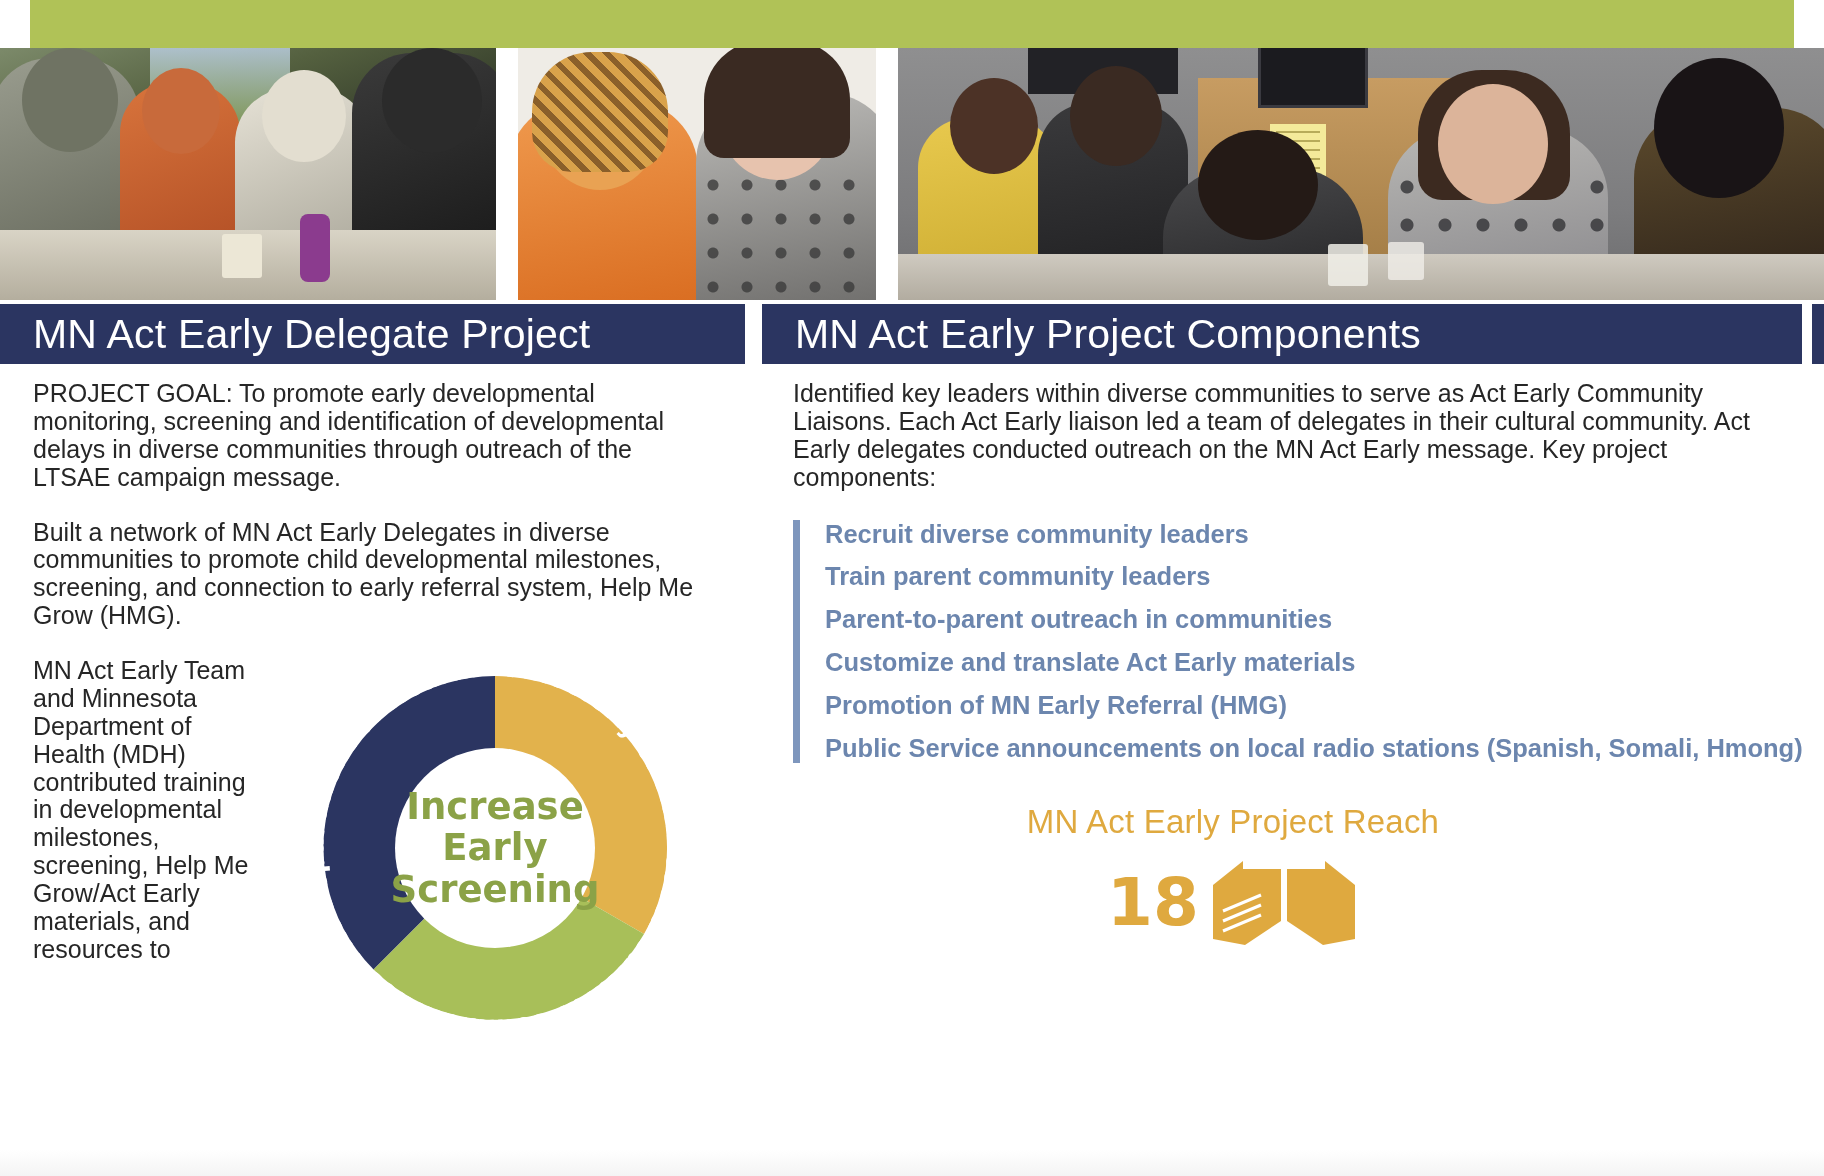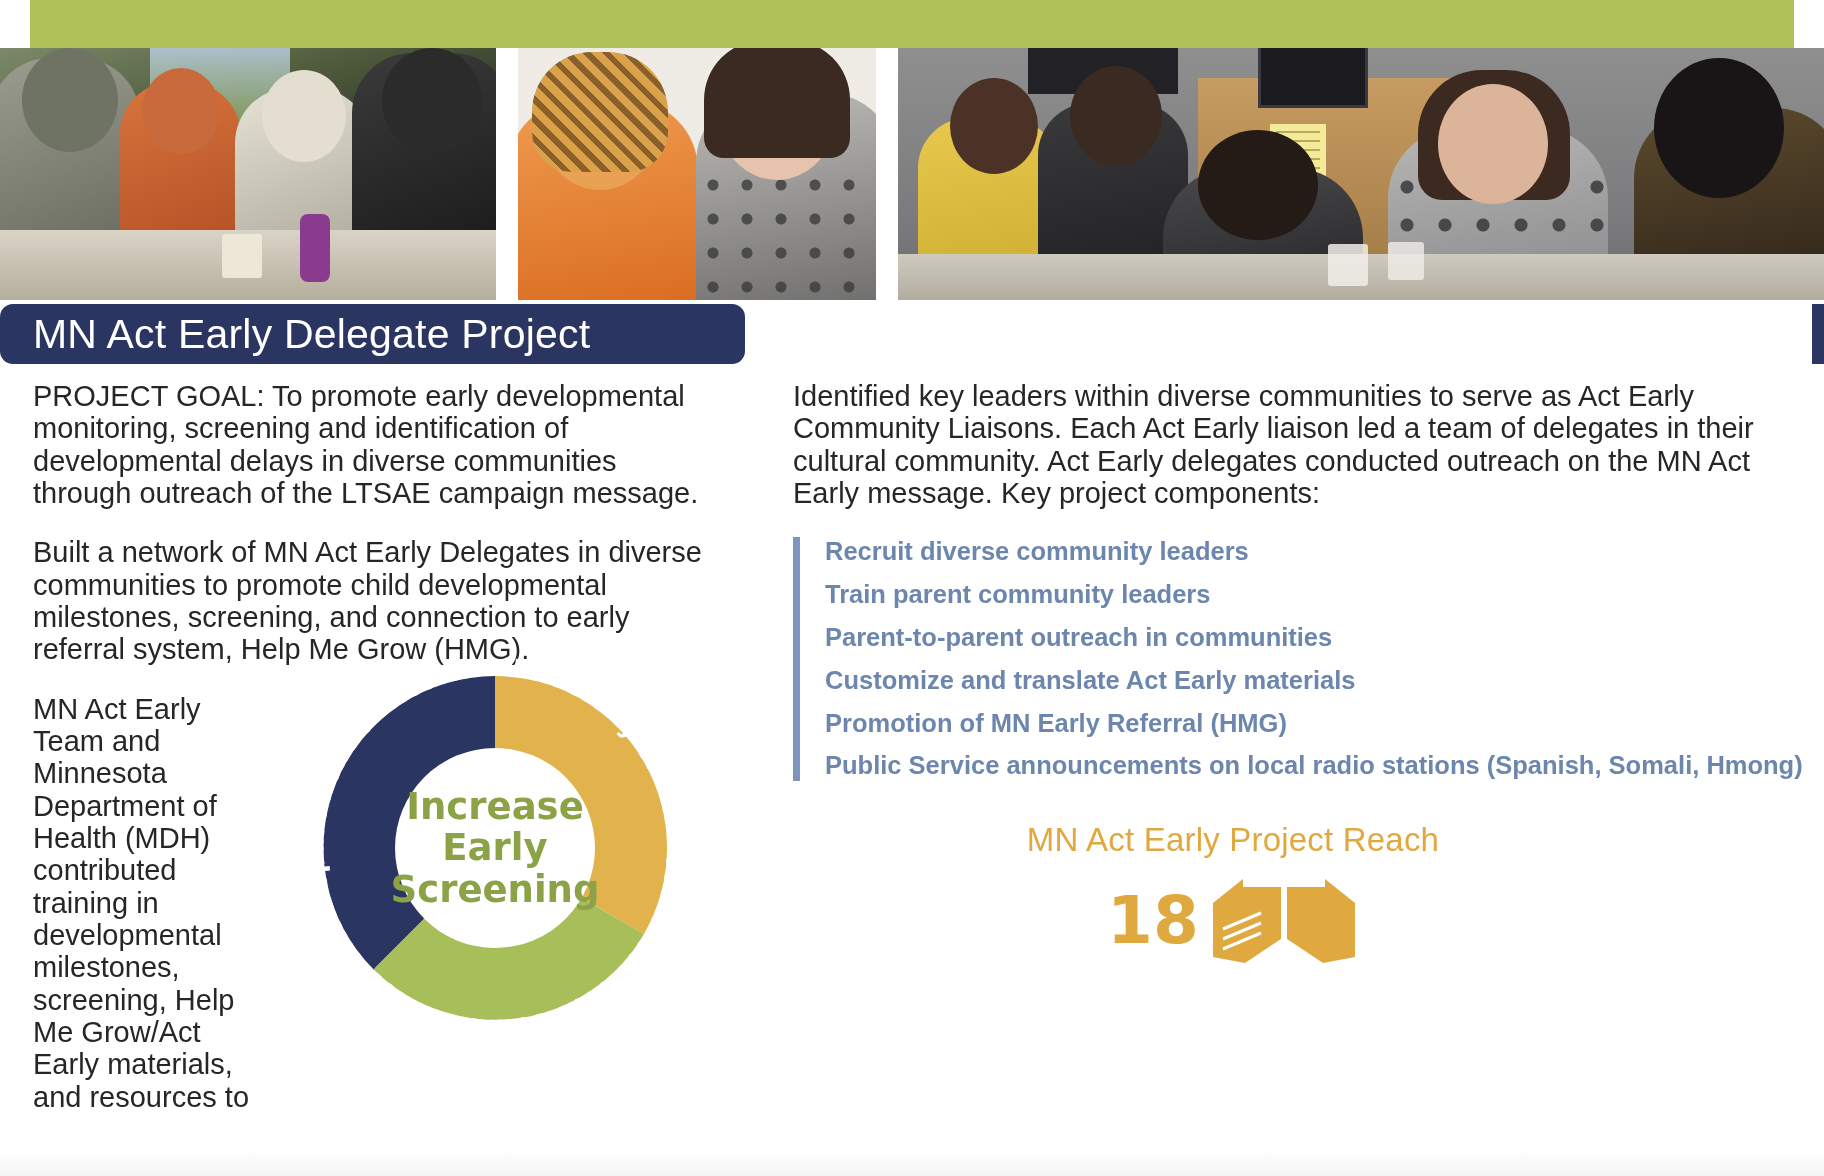--- a/index.html
+++ b/index.html
@@ -120,31 +120,31 @@
 
   
   .hdr {
     position: absolute; height: 60px; background: #2b3561;
     display: flex; align-items: center;
   }
   .hdr .hdr-text {
     color: #ffffff; font-size: 41px; font-weight: 400; letter-spacing: .2px;
     padding-left: 33px; line-height: 1; white-space: nowrap;
   }
-  .hdr-left  { left: 0;    top: 304px; width: 745px; border-radius: 13px; }
+  .hdr-left  { left: 0;    top: 304px; width: 745px; }
   .hdr-right { left: 762px; top: 304px; width: 1040px; }
   .hdr-right-cap { position:absolute; left: 1812px; top: 304px; width: 12px; height: 60px; background:#2b3561;}
 
   
   .col { position: absolute; top: 380px; }
   .col-left  { left: 33px;  width: 680px; }
   .col-right { left: 793px; width: 1010px; }
 
   .body-p {
-    font-size: 29px; line-height: 1.115; color: #262626;
+    font-size: 25px; line-height: 1.115; color: #262626;
     margin-bottom: 26px;
   }
   .col-left .body-p { margin-bottom: 27px; }
 
   
   .narrow { width: 222px; }
 
   
   .donut-wrap {
     position: absolute; left: 281px; top: 634px; width: 428px; height: 428px;
@@ -261,20 +261,23 @@
         <div class="w3h"></div>
       <div class="tablerow"></div>
         <div class="cup1"></div>
         <div class="cup2"></div>
     </div>
   </div>
 
   <div class="hdr hdr-left">
     <div class="hdr-text">MN Act Early Delegate Project</div>
   </div>
+  <div class="hdr hdr-right">
+    <div class="hdr-text">MN Act Early Project Components</div>
+  </div>
   <div class="hdr-right-cap"></div>
 
   <div class="col col-left">
     <div class="body-p">PROJECT GOAL: To promote early developmental monitoring, screening and identification of developmental delays in diverse communities through outreach of the LTSAE campaign message.</div>
     <div class="body-p">Built a network of MN Act Early Delegates in diverse communities to promote child developmental milestones, screening, and connection to early referral system, Help Me Grow (HMG).</div>
     <div class="body-p narrow">MN Act Early Team and Minnesota Department of Health (MDH) contributed training in developmental milestones, screening, Help Me Grow/Act Early materials, and resources to</div>
   </div>
 
   <div class="donut-wrap">
     <svg viewBox="0 0 428 428" xmlns="http://www.w3.org/2000/svg">

